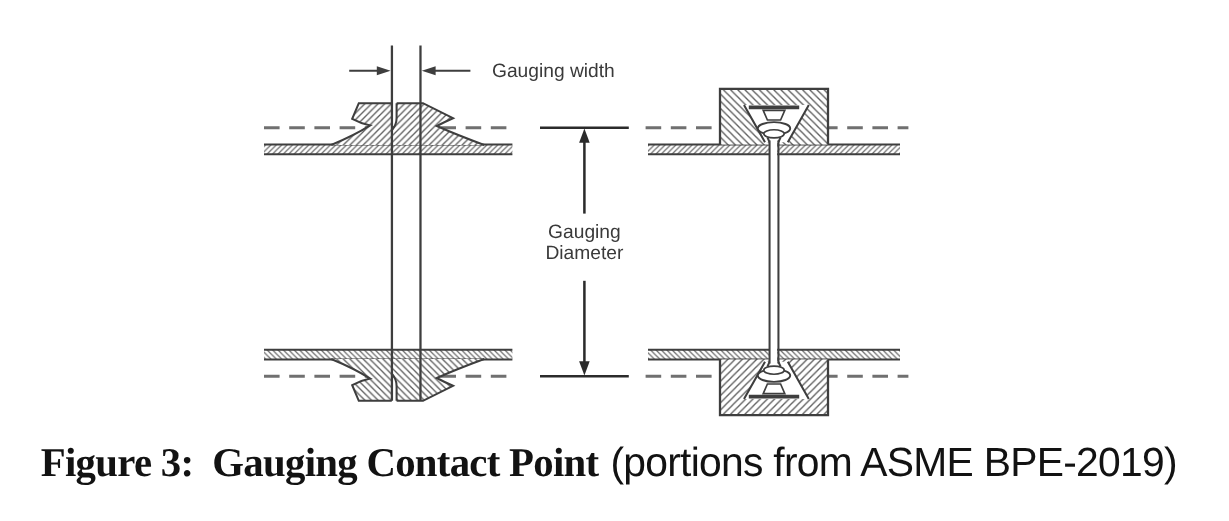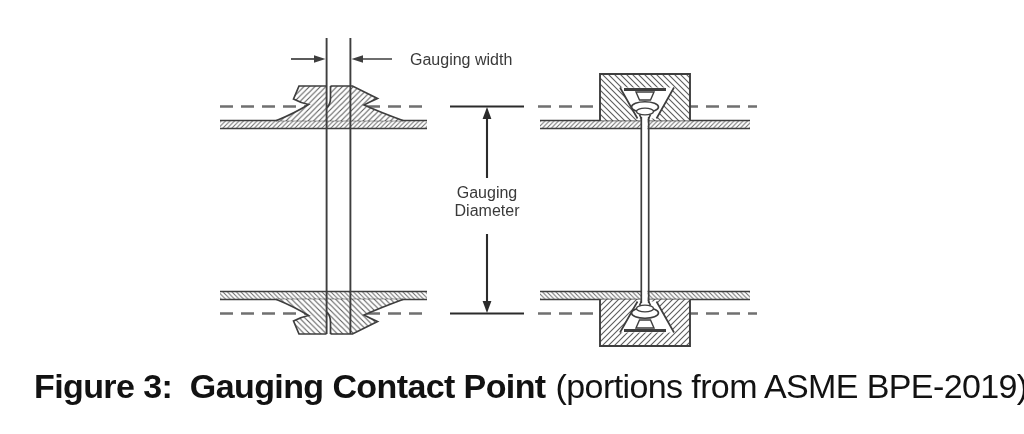--- a/index.html
+++ b/index.html
@@ -9,21 +9,21 @@
   .ln  {stroke:var(--line,#3e3e3e);stroke-width:1.7;fill:none;}
   .ln2 {stroke:var(--line,#3e3e3e);stroke-width:1.9;fill:none;}
   .dash{stroke:var(--dash,#707070);stroke-width:2.4;stroke-dasharray:13 8;fill:none;}
   .dim {stroke:var(--line-dark,#2b2b2b);stroke-width:2.1;fill:none;}
   .arr {fill:var(--line,#3e3e3e);stroke:none;}
   .arrd{fill:var(--line-dark,#2b2b2b);stroke:none;}
   .lbl {font-family:"Liberation Sans",sans-serif;font-size:16px;fill:var(--label,#3a3a3a);}
   .wfill{fill:#ffffff;}
   #caption{position:absolute;left:34px;top:366px;white-space:nowrap;color:var(--caption,#121212);
            font-size:34px;letter-spacing:-0.6px;line-height:40px;}
-  #caption .b{font-weight:700;}
+  #caption .b{font-weight:700;font-family:Liberation Serif, serif;}
   #caption .r{font-weight:400;margin-left:10px;}
 </style>
 </head>
 <body>
 
 <div id="stage">
 
 <svg width="1024" height="434" viewBox="0 0 1024 434">
   <defs>
     <pattern id="hatchFine" patternUnits="userSpaceOnUse" width="4.5" height="4.5">

